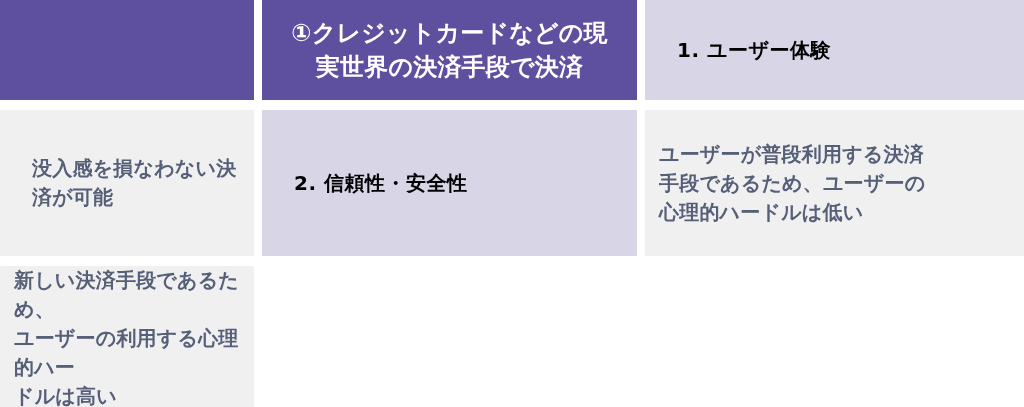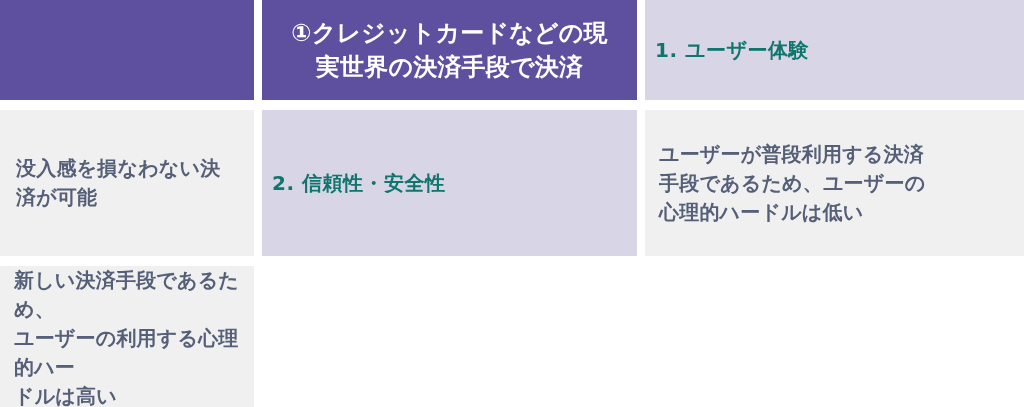--- a/index.html
+++ b/index.html
@@ -46,44 +46,44 @@
     padding: 0 26px;
     font-size: 24px;
     font-weight: bold;
     line-height: 1.42;
     letter-spacing: 0.2px;
   }
 
   
   .row-label-cell {
     background: #d8d5e6;
-    color: #0f766e;
+    color: #000000;
     justify-content: flex-start;
-    padding-left: 10px;
+    padding-left: 32px;
     font-size: 20px;
     font-weight: bold;
     letter-spacing: 0.5px;
     line-height: 1.4;
   }
 
   
   .content-cell {
     background: #f0f0f0;
     color: #555f77;
     justify-content: flex-start;
     padding: 0 14px 0 14px;
     font-size: 20px;
     font-weight: bold;
     line-height: 1.45;
     letter-spacing: 0.2px;
     white-space: pre-line;
   }
 
   .content-cell.single-line {
-    padding-left: 16px;
+    padding-left: 32px;
   }
 </style>
 </head>
 <body>
 
 <div class="comparison-table">
 
   <div class="cell corner-cell"></div>
 
   <div class="cell header-cell">①クレジットカードなどの現

